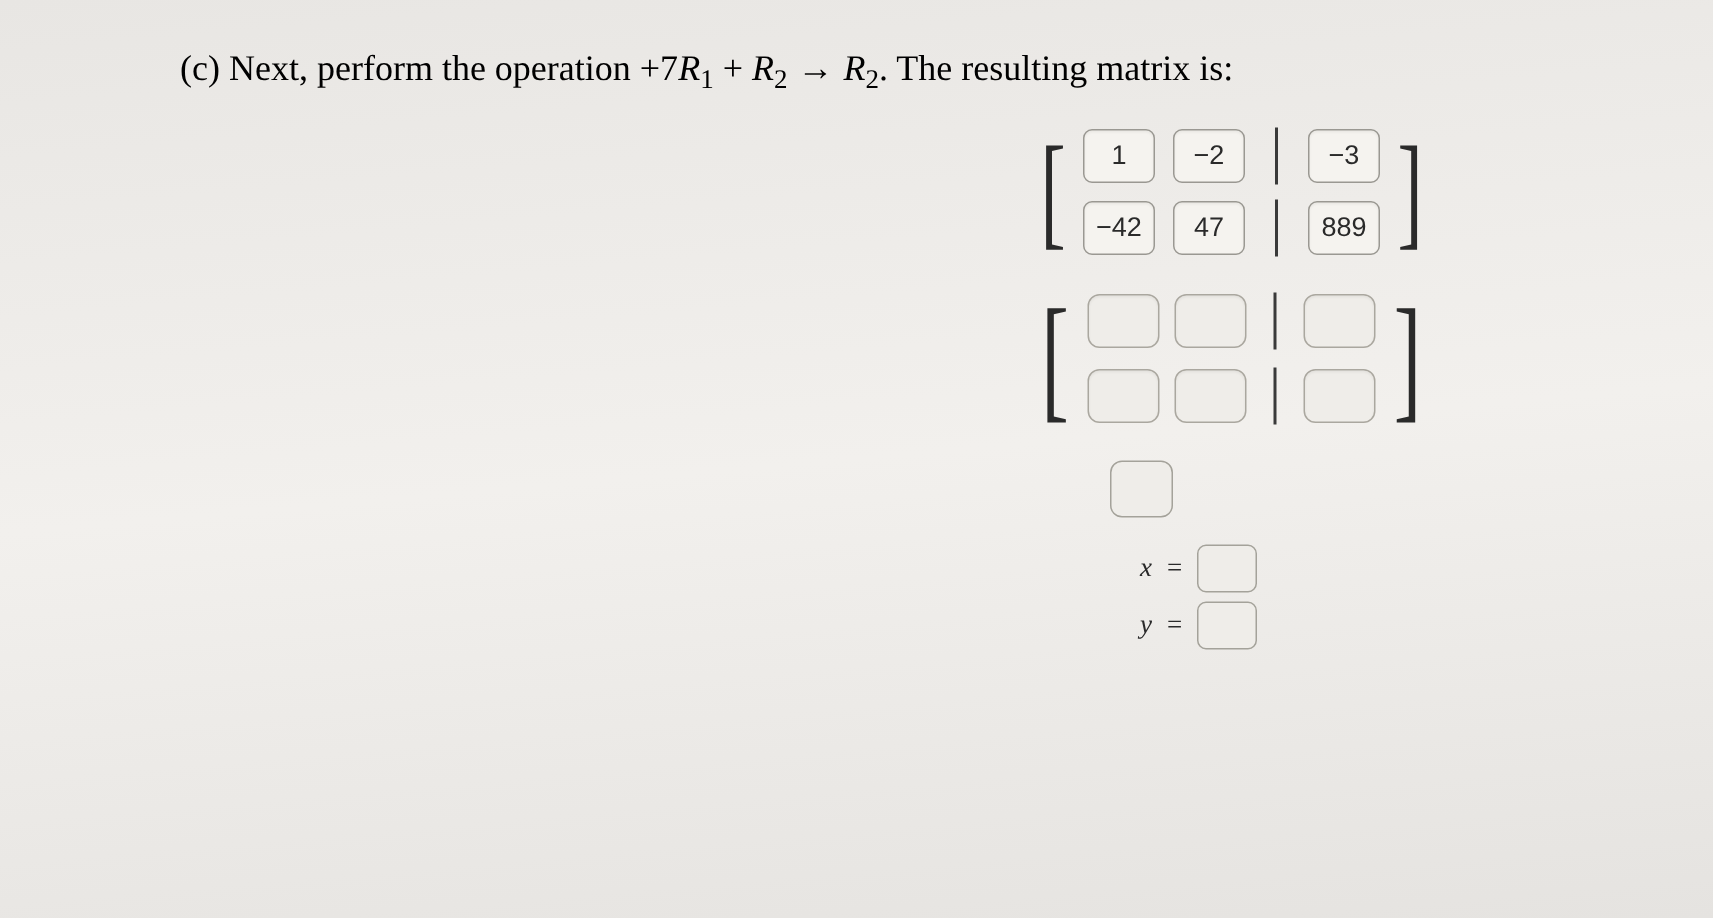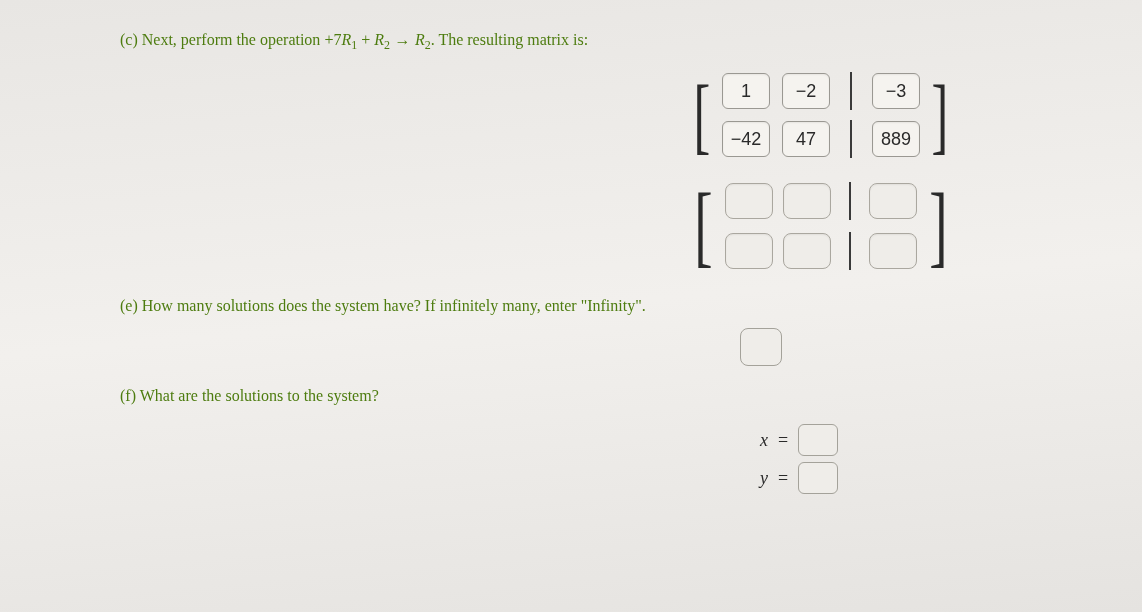--- a/index.html
+++ b/index.html
@@ -10,23 +10,23 @@
       font-family: Georgia, 'Times New Roman', serif;
       color: #2a2a2a;
       padding: 28px 0 0 120px;
       overflow: hidden;
       position: relative;
     }
     .question {
       margin-bottom: 18px;
     }
     .qtext {
-      font-size: 16px;
+      font-size: 24px;
       line-height: 1.5;
-      color: #4d7c0f;
+      color: #000000;
     }
     .sub { vertical-align: sub; font-size: 0.75em; }
     .matrix-wrap {
       display: flex;
       justify-content: center;
       align-items: center;
       margin: 18px 0 24px 380px;
       font-family: 'Times New Roman', serif;
     }
     .bracket-l, .bracket-r {
@@ -143,34 +143,26 @@
       <div class="cell empty"></div>
       <div class="cell empty"></div>
       <div class="vbar"></div>
       <div class="cell empty"></div>
     </div>
     <div class="bracket-r">]</div>
   </div>
 </div>
 
 <div class="question">
-  <p class="qtext">
-    <span>(e)</span>
-    <span>How many solutions does the system have? If infinitely many, enter "Infinity".</span>
-  </p>
   <div class="single-box-wrap">
     <div class="single-box"></div>
   </div>
 </div>
 
 <div class="question">
-  <p class="qtext">
-    <span>(f)</span>
-    <span>What are the solutions to the system?</span>
-  </p>
   <div class="solutions">
     <div class="sol-row">
       <span class="var">x</span>
       <span class="eq">=</span>
       <div class="sol-box"></div>
     </div>
     <div class="sol-row">
       <span class="var">y</span>
       <span class="eq">=</span>
       <div class="sol-box"></div>

